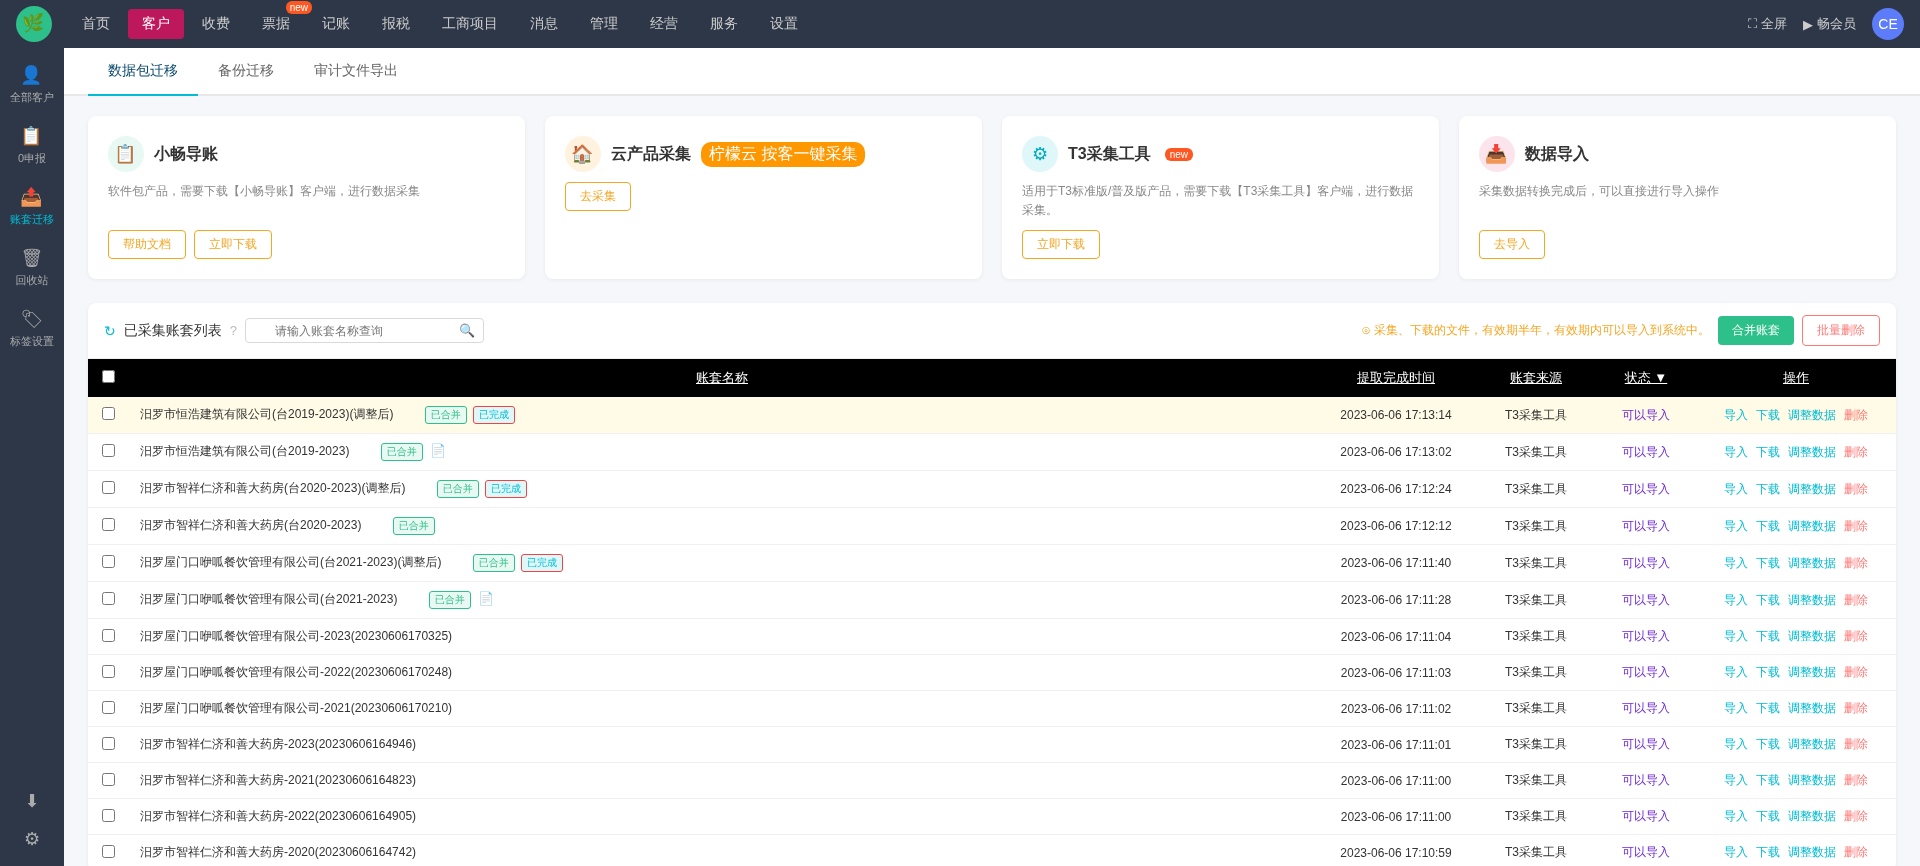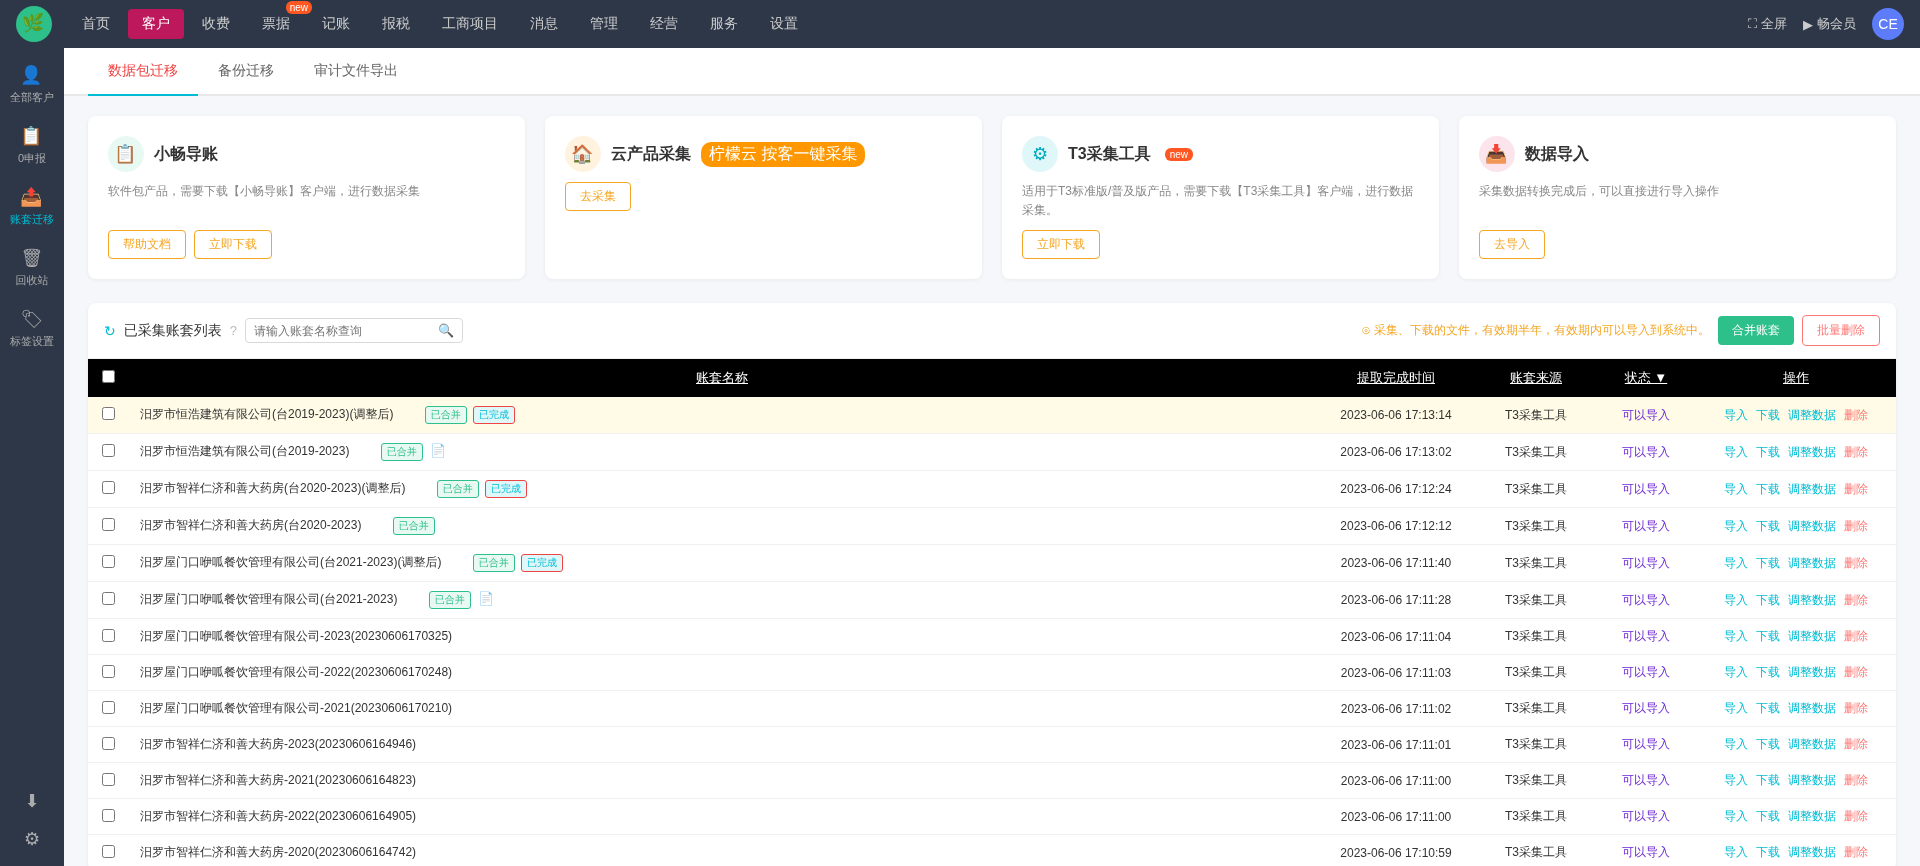--- a/index.html
+++ b/index.html
@@ -26,21 +26,21 @@
     .sidebar-item .si-icon { font-size: 18px; }
     .sidebar-item.active { color: #00bcd4; }
     .sidebar-bottom { margin-top: auto; }
 
     
     .main { flex: 1; display: flex; flex-direction: column; overflow: hidden; }
 
     
     .tabs { display: flex; background: #fff; border-bottom: 2px solid #e8e8e8; padding: 0 24px; gap: 0; flex-shrink: 0; }
     .tab { padding: 14px 20px; cursor: pointer; color: #666; font-size: 14px; border-bottom: 2px solid transparent; margin-bottom: -2px; }
-    .tab.active { color: #ef4444; border-bottom: 2px solid #00bcd4; font-weight: 500; }
+    .tab.active { color: #0c4a6e; border-bottom: 2px solid #00bcd4; font-weight: 500; }
 
     
     .content { flex: 1; overflow-y: auto; padding: 20px 24px; background: #f5f7fa; }
 
     
     .cards { display: flex; gap: 20px; margin-bottom: 24px; }
     .card { flex: 1; background: #fff; border-radius: 8px; padding: 20px; display: flex; flex-direction: column; gap: 10px; min-height: 140px; box-shadow: 0 1px 4px rgba(0,0,0,0.06); }
     .card-header { display: flex; align-items: center; gap: 10px; }
     .card-icon { width: 36px; height: 36px; border-radius: 50%; display: flex; align-items: center; justify-content: center; font-size: 18px; flex-shrink: 0; }
     .card-icon.green { background: #e8f8f3; color: #2ec08a; }
@@ -53,21 +53,21 @@
     .btn-outline { padding: 5px 14px; border: 1px solid #f5a623; color: #f5a623; background: #fff; border-radius: 4px; cursor: pointer; font-size: 12px; }
     .card-tag { background: #ff9800; color: #fff; font-size: 16px; padding: 2px 8px; border-radius: 10px; display: inline-block; }
     .new-badge { background: #ff5722; color: #fff; font-size: 10px; padding: 1px 5px; border-radius: 6px; margin-left: 4px; vertical-align: middle; }
 
     
     .table-section { background: #fff; border-radius: 8px; box-shadow: 0 1px 4px rgba(0,0,0,0.06); overflow: hidden; }
     .table-toolbar { display: flex; align-items: center; padding: 12px 16px; gap: 12px; border-bottom: 1px solid #f0f0f0; }
     .table-toolbar-left { display: flex; align-items: center; gap: 8px; flex: 1; }
     .toolbar-title { font-size: 14px; font-weight: 500; color: #333; }
     .search-box { display: flex; align-items: center; border: 1px solid #d9d9d9; border-radius: 4px; padding: 4px 8px; gap: 4px; }
-    .search-box input { border: none; outline: none; font-size: 12px; width: 180px; color: #0c4a6e; }
+    .search-box input { border: none; outline: none; font-size: 12px; width: 180px; color: #0c4a6e; margin-left: 21px; }
     .toolbar-right { display: flex; align-items: center; gap: 8px; }
     .hint-text { font-size: 12px; color: #f5a623; }
     .btn-green { background: #2ec08a; color: #fff; border: none; border-radius: 4px; padding: 6px 14px; cursor: pointer; font-size: 12px; }
     .btn-danger-outline { border: 1px solid #ff7875; color: #ff7875; background: #fff; border-radius: 4px; padding: 6px 14px; cursor: pointer; font-size: 12px; }
 
     
     table { width: 100%; border-collapse: collapse; }
     thead tr { background: #000000; color: #fff; text-decoration: underline; }
     thead th { padding: 10px 12px; text-align: center; font-weight: 500; font-size: 13px; }
     tbody tr { border-bottom: 1px solid #f0f0f0; }

